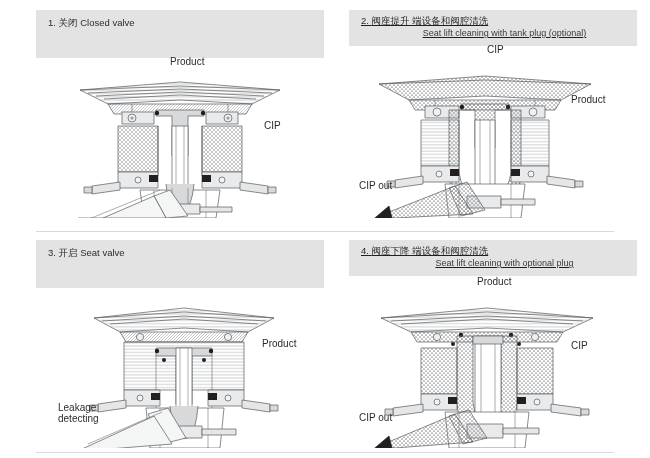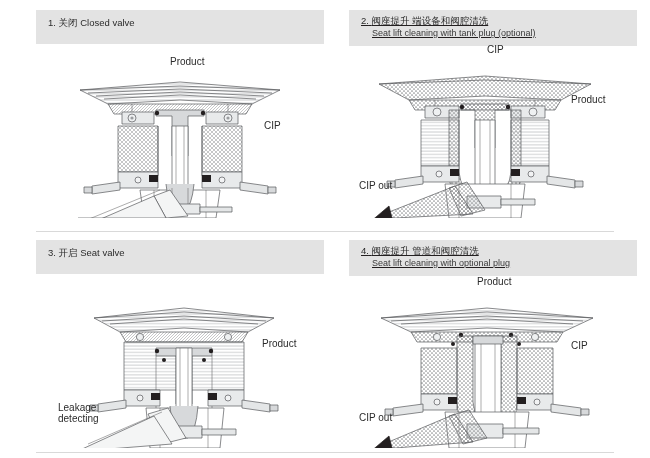--- a/index.html
+++ b/index.html
@@ -28,38 +28,39 @@
   }
   .panel.col-l { left: 36px; }
   .panel.col-r { left: 349px; }
   .panel.row-t { top: 10px; }
   .panel.row-b { top: 240px; }
 
   .hdr {
     position: absolute;
     left: 0; top: 0;
     width: 288px;
-    height: 34px;
+    height: 48px;
     background: #e3e3e3;
     box-sizing: border-box;
     padding: 6px 0 0 12px;
   }
   .hdr.tall { height: 36px; padding-top: 5px; text-decoration: underline; }
   .hdr-cn {
     font-size: 9.5px;
     line-height: 12px;
     color: #2b2b2b;
     white-space: nowrap;
   }
   .hdr-en {
     font-size: 9px;
     line-height: 12px;
     color: #3a3a3a;
     white-space: nowrap;
     padding-left: 11px;
+    text-align: center;
   }
   .hdr-one {
     font-size: 9.5px;
     line-height: 13px;
     color: #2b2b2b;
     white-space: nowrap;
   }
 
   .stage {
     position: absolute;
@@ -318,21 +319,21 @@
         </g>
       </svg>
     </div>
     <div class="lbl" style="left:226px; top:98px;">Product</div>
     <div class="lbl" style="left:22px; top:162px; white-space:pre;">Leakage
 detecting</div>
   </div>
 
   <div class="panel col-r row-b">
     <div class="hdr tall">
-      <div class="hdr-cn"><span>4.</span> <span>阀座提升 管道和阀腔清洗</span></div>
+      <div class="hdr-cn"><span>4.</span> <span>阀座下降 端设备和阀腔清洗</span></div>
       <div class="hdr-en">Seat lift cleaning with optional plug</div>
     </div>
     <div class="stage">
       <svg width="288" height="174" viewBox="0 0 288 174">
         <defs>
           <pattern id="hl4" width="6" height="3.2" patternUnits="userSpaceOnUse">
             <path d="M0,1.6 L6,1.6" stroke="#9b9da0" stroke-width="0.55"></path>
           </pattern>
           <pattern id="dot4" width="4" height="4" patternUnits="userSpaceOnUse">
             <circle cx="1" cy="1" r="0.85" fill="#8d8f91"></circle>

